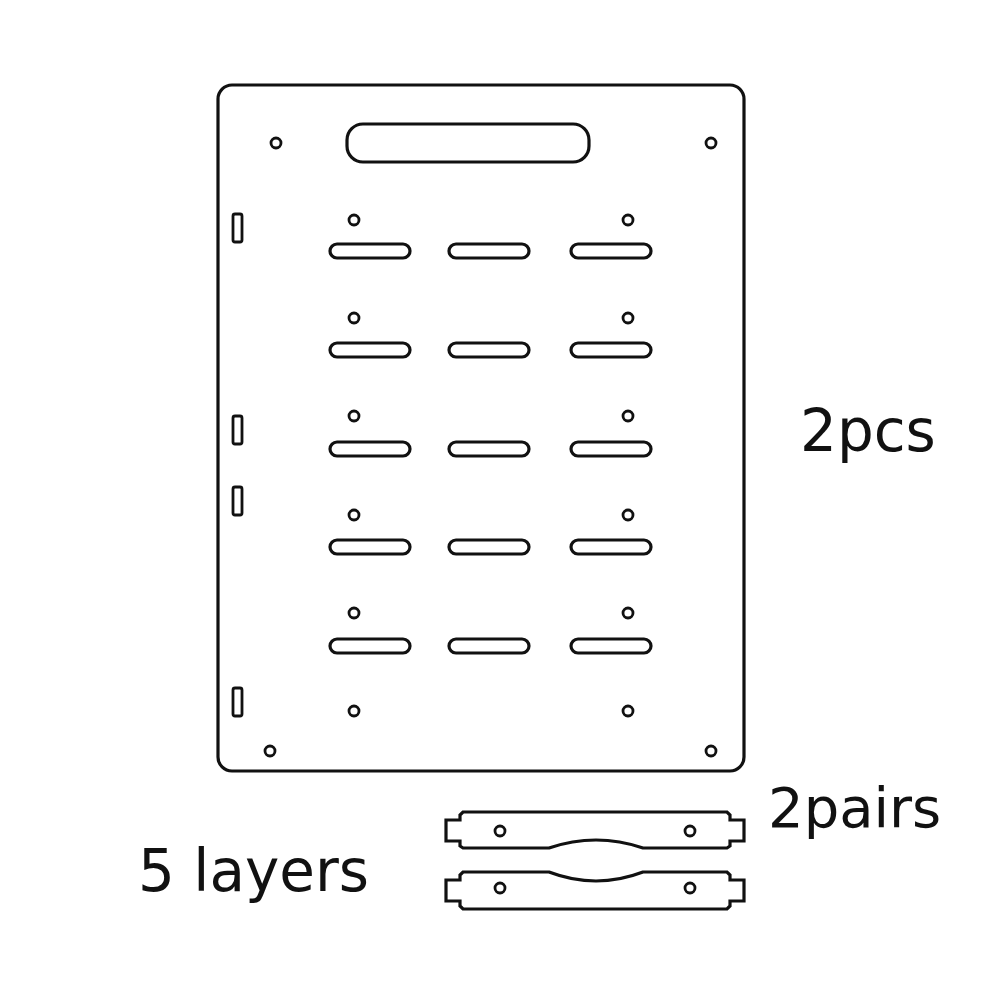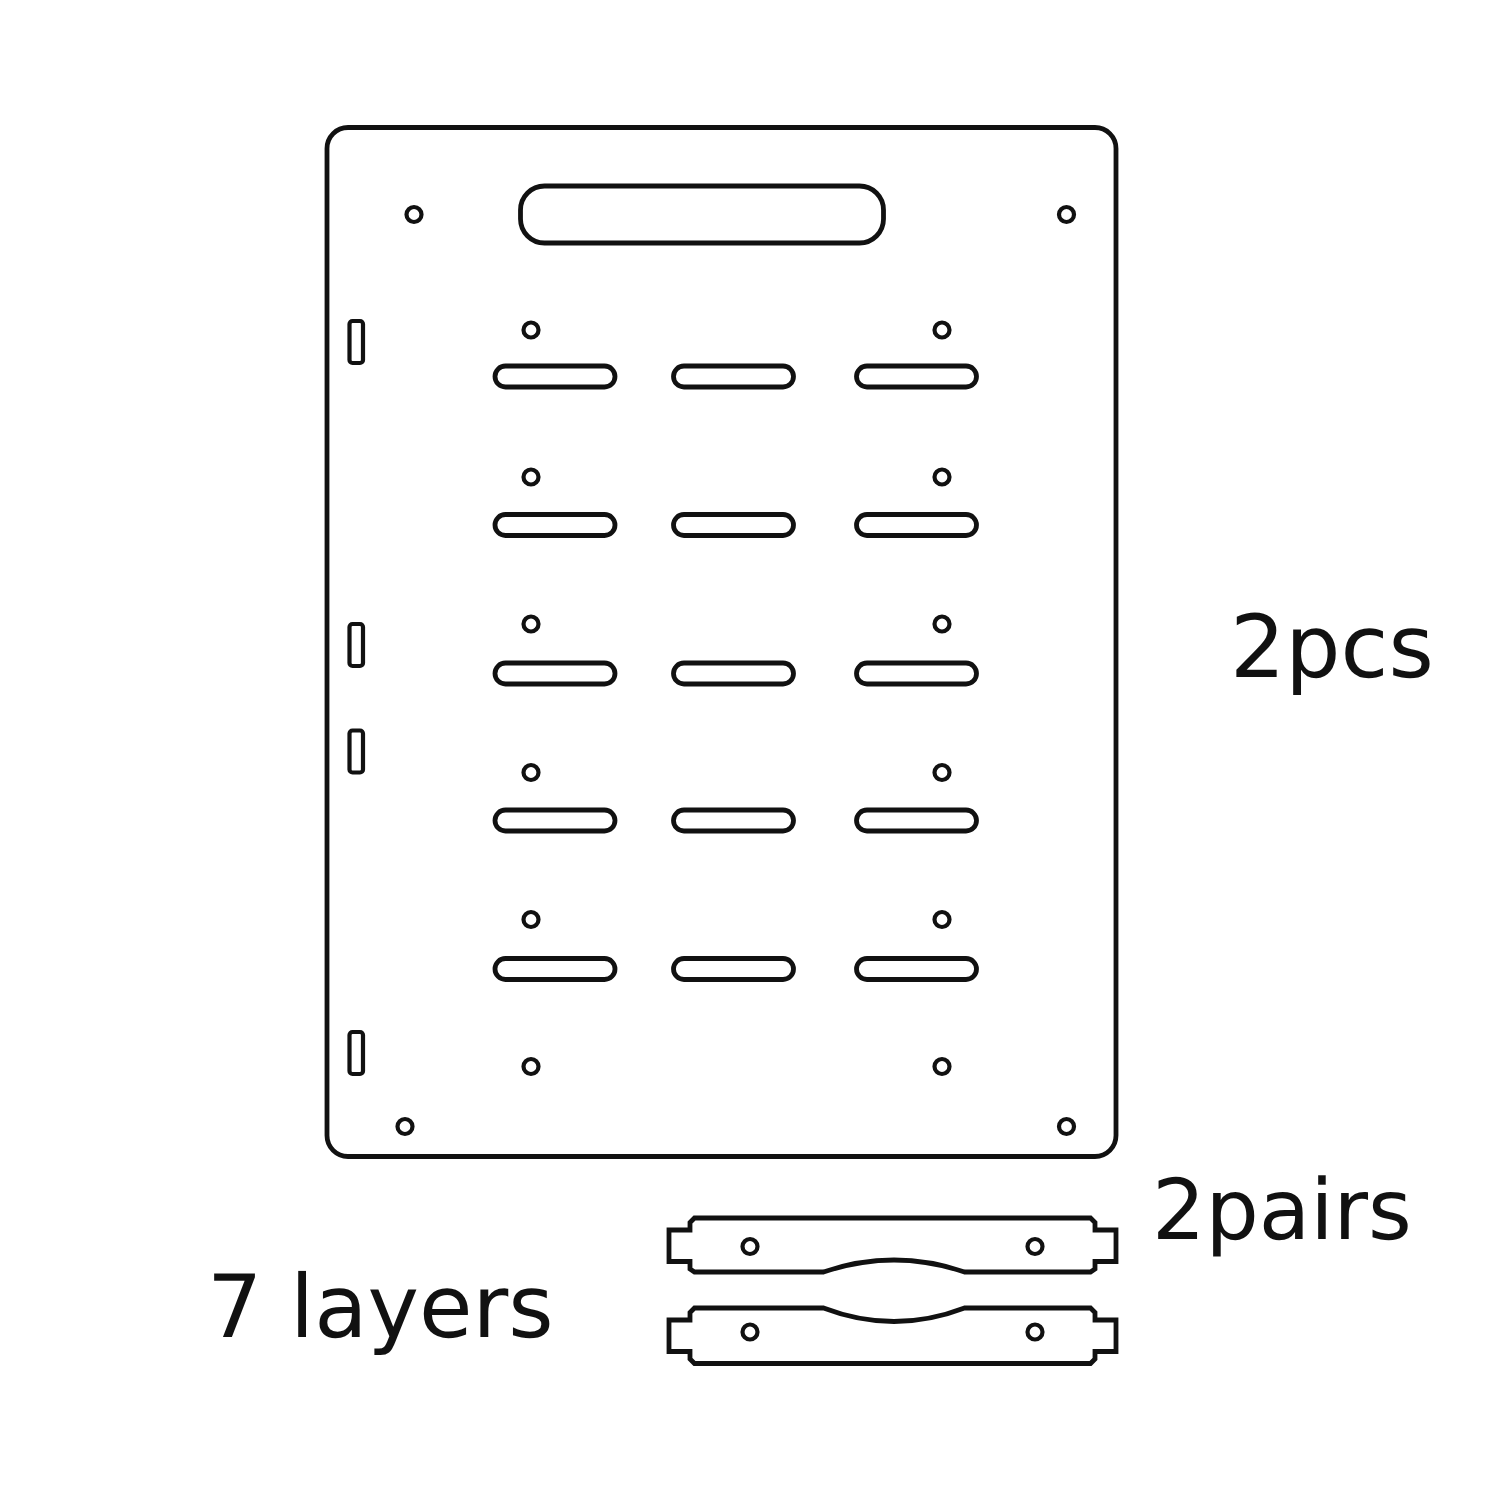--- a/index.html
+++ b/index.html
@@ -1,19 +1,19 @@
 <!DOCTYPE html>
 <html><head>
 <meta charset="utf-8">
 <style>
   html, body { margin:0; padding:0; background:#ffffff; }
   body { width:1000px; height:1000px; position:relative; overflow:hidden; }
   svg.drawing { position:absolute; left:0; top:0; }
   .label { position:absolute; font-family:"DejaVu Sans", sans-serif; color:#111; white-space:nowrap; line-height:1; }
-  #lbl-pcs { left:800px; top:402px; font-size:58px;margin-left:20px; }
+  #lbl-pcs { left:800px; top:402px; font-size:58px; }
   #lbl-layers { left:138px; top:842px; font-size:58px; }
   #lbl-pairs { left:768px; top:780px; font-size:56px; }
 </style>
 </head>
 <body>
 
 <svg class="drawing" width="1000" height="1000" viewBox="0 0 1000 1000">
   <g fill="none" stroke="#111" stroke-width="3.2">
 
     <rect x="218" y="85" width="526" height="686" rx="14"></rect>
@@ -74,14 +74,14 @@
     </g>
     <g>
       <path d="M463 872 L549 872 Q596 890 643 872 L727 872 L730 875 L730 880 L744 880 L744 901 L730 901 L730 906 L727 909 L463 909 L460 906 L460 901 L446 901 L446 880 L460 880 L460 875 Z"></path>
       <circle cx="500" cy="888" r="5" stroke-width="2.8"></circle>
       <circle cx="690" cy="888" r="5" stroke-width="2.8"></circle>
     </g>
   </g>
 </svg>
 
 <div class="label" id="lbl-pcs">2pcs</div>
-<div class="label" id="lbl-layers">7 layers</div>
+<div class="label" id="lbl-layers">5 layers</div>
 <div class="label" id="lbl-pairs">2pairs</div>
 
 </body></html>

